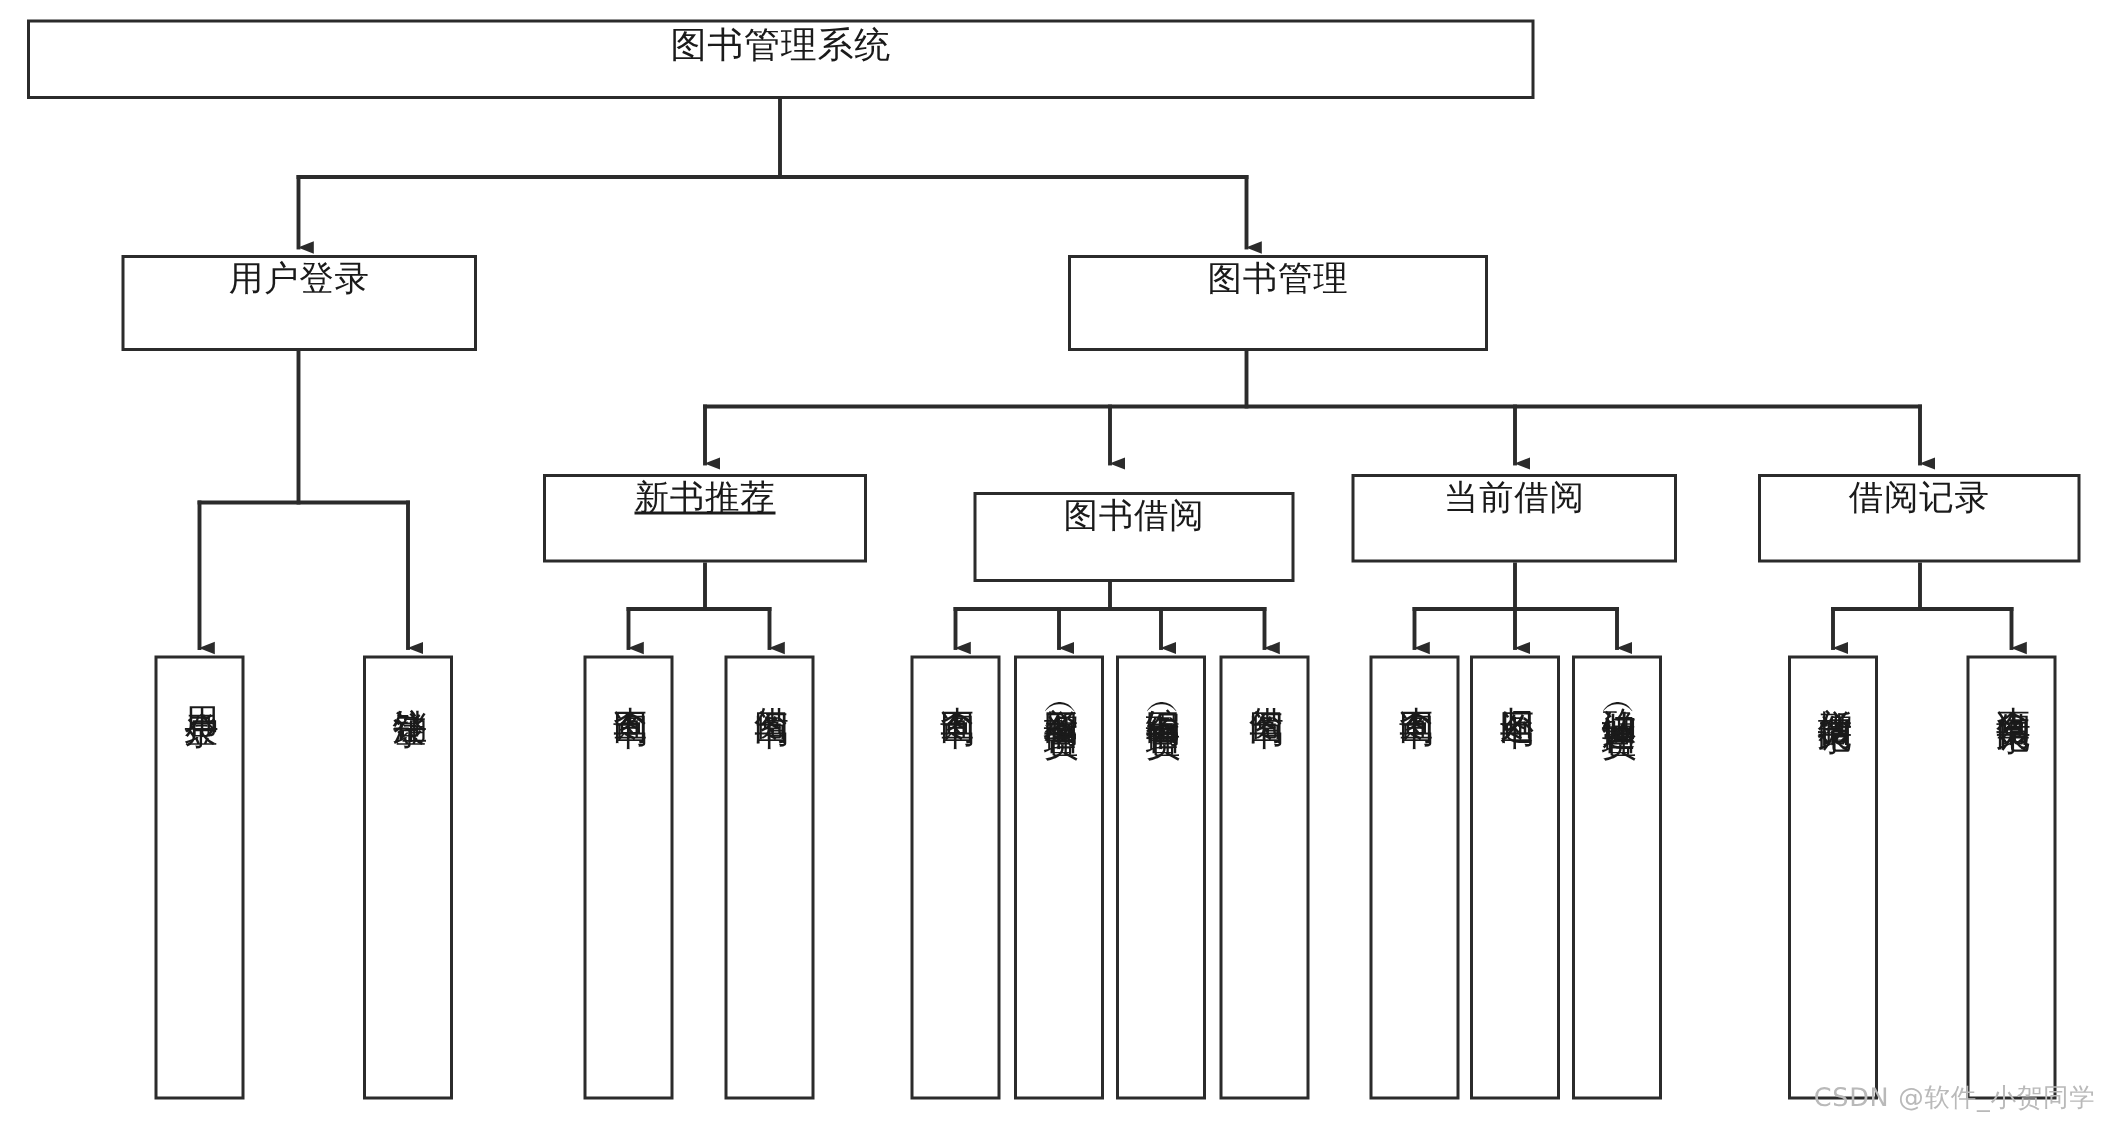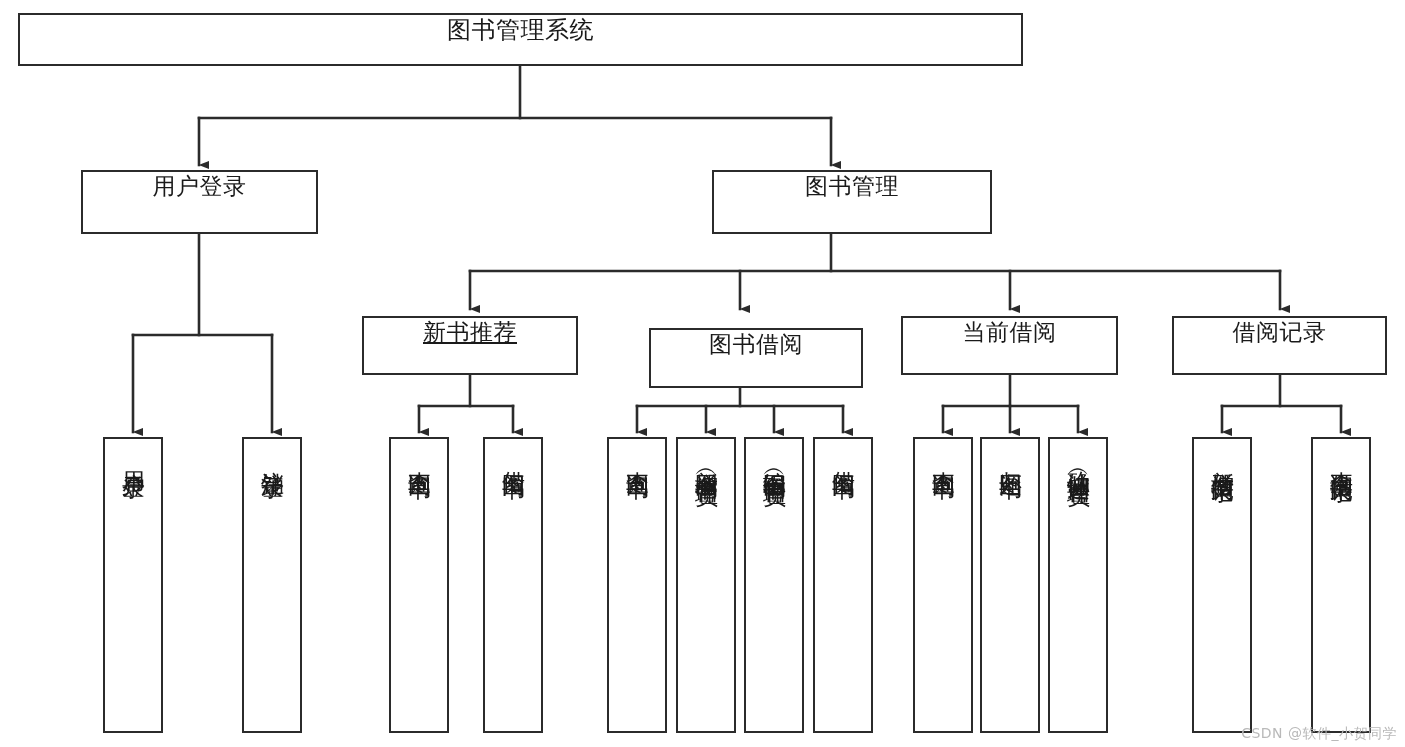--- a/index.html
+++ b/index.html
@@ -59,21 +59,21 @@
     font-size:23px;
     line-height:1.12;
     letter-spacing:2px;
     white-space:nowrap;
   }
   
   #watermark{
     position:absolute;
     right:8px;
     bottom:4px;
-    font-size:14px;
+    font-size:17px;
     color:#b9b9b9;
     letter-spacing:0.5px;
     white-space:nowrap;
     z-index:3;
     user-select:none;
   }
 </style>
 </head>
 <body>
 

